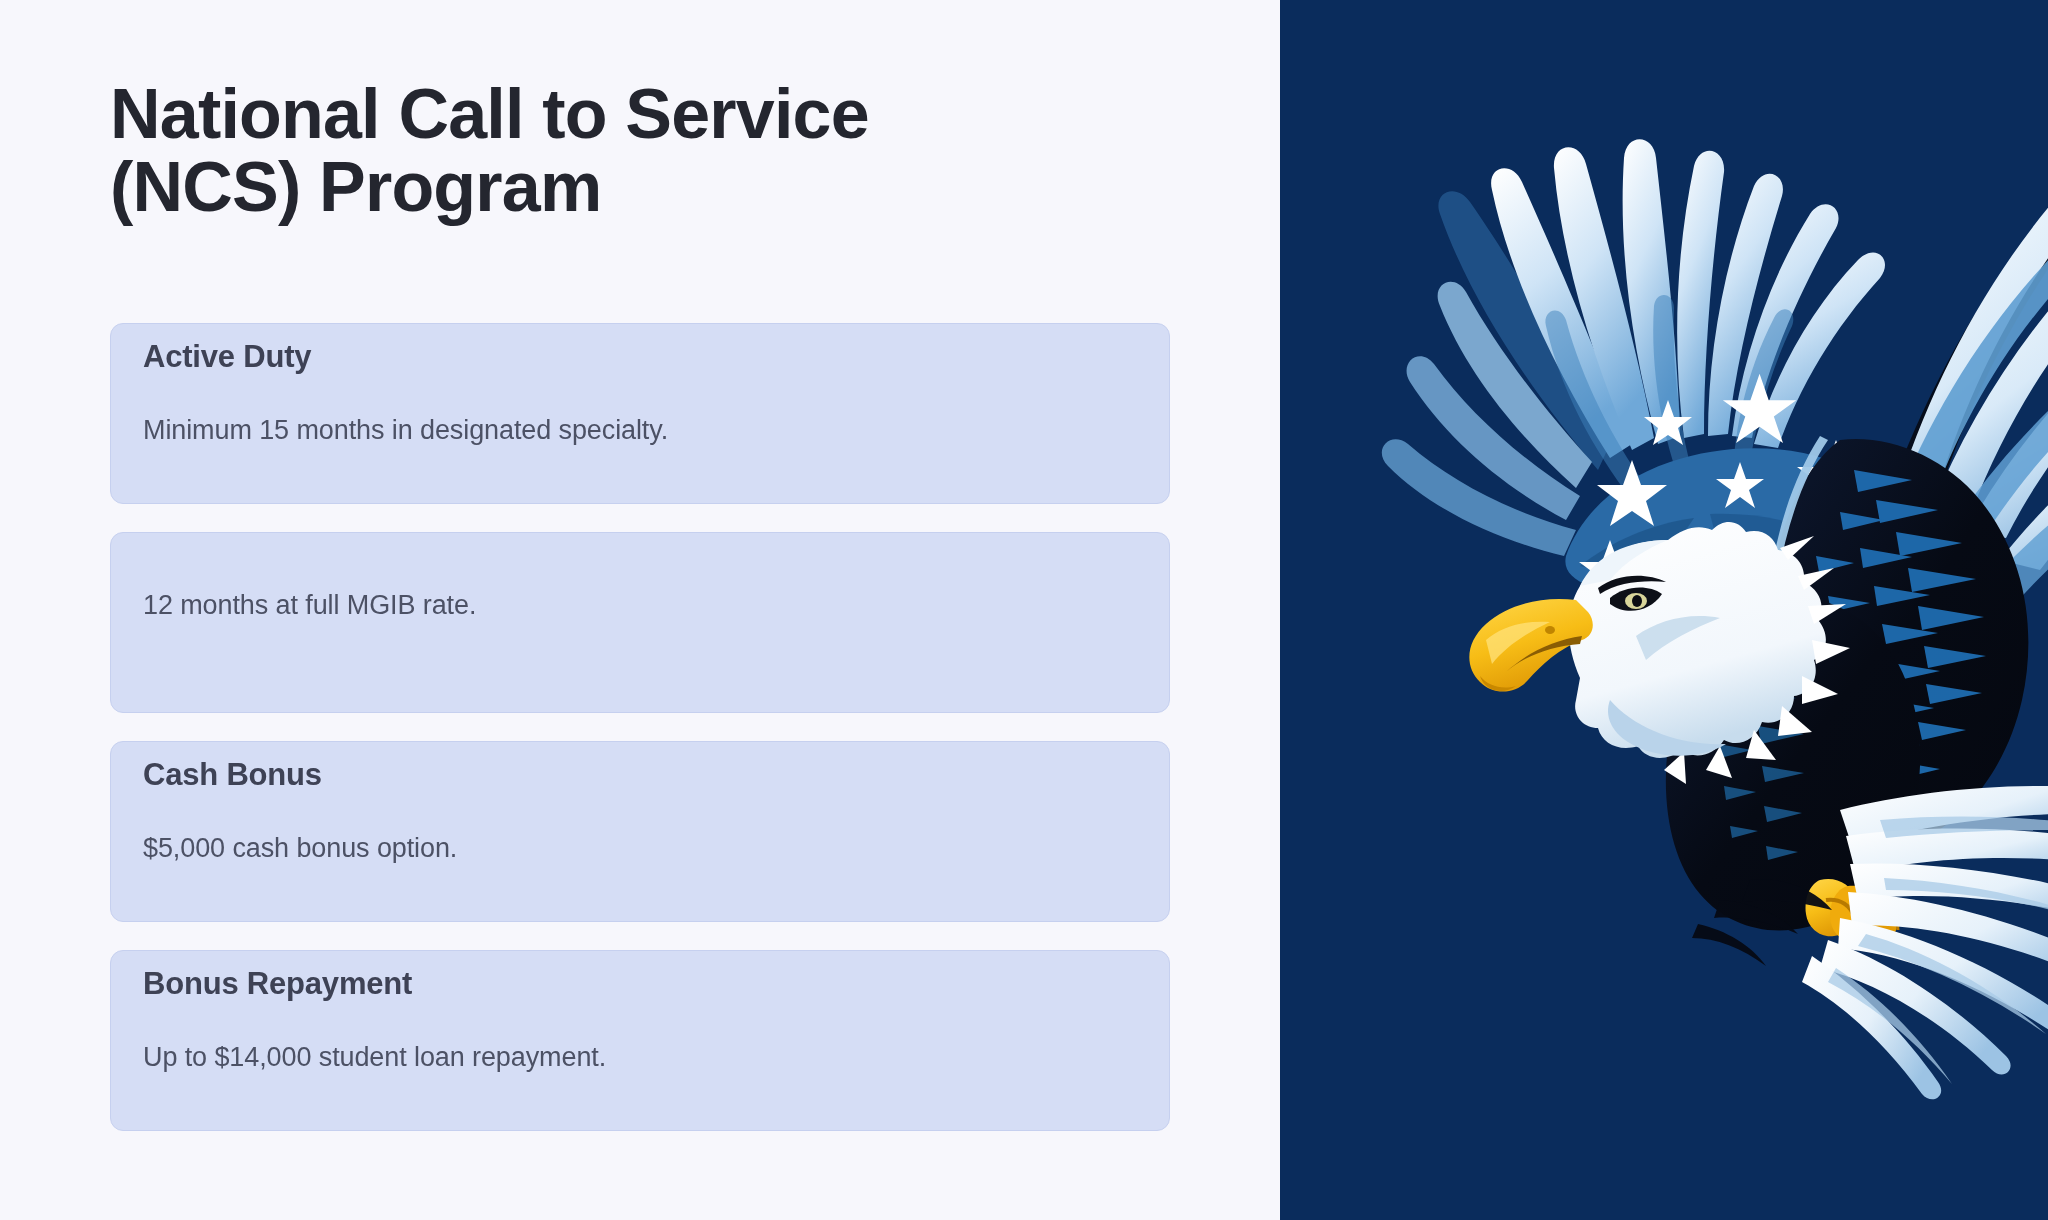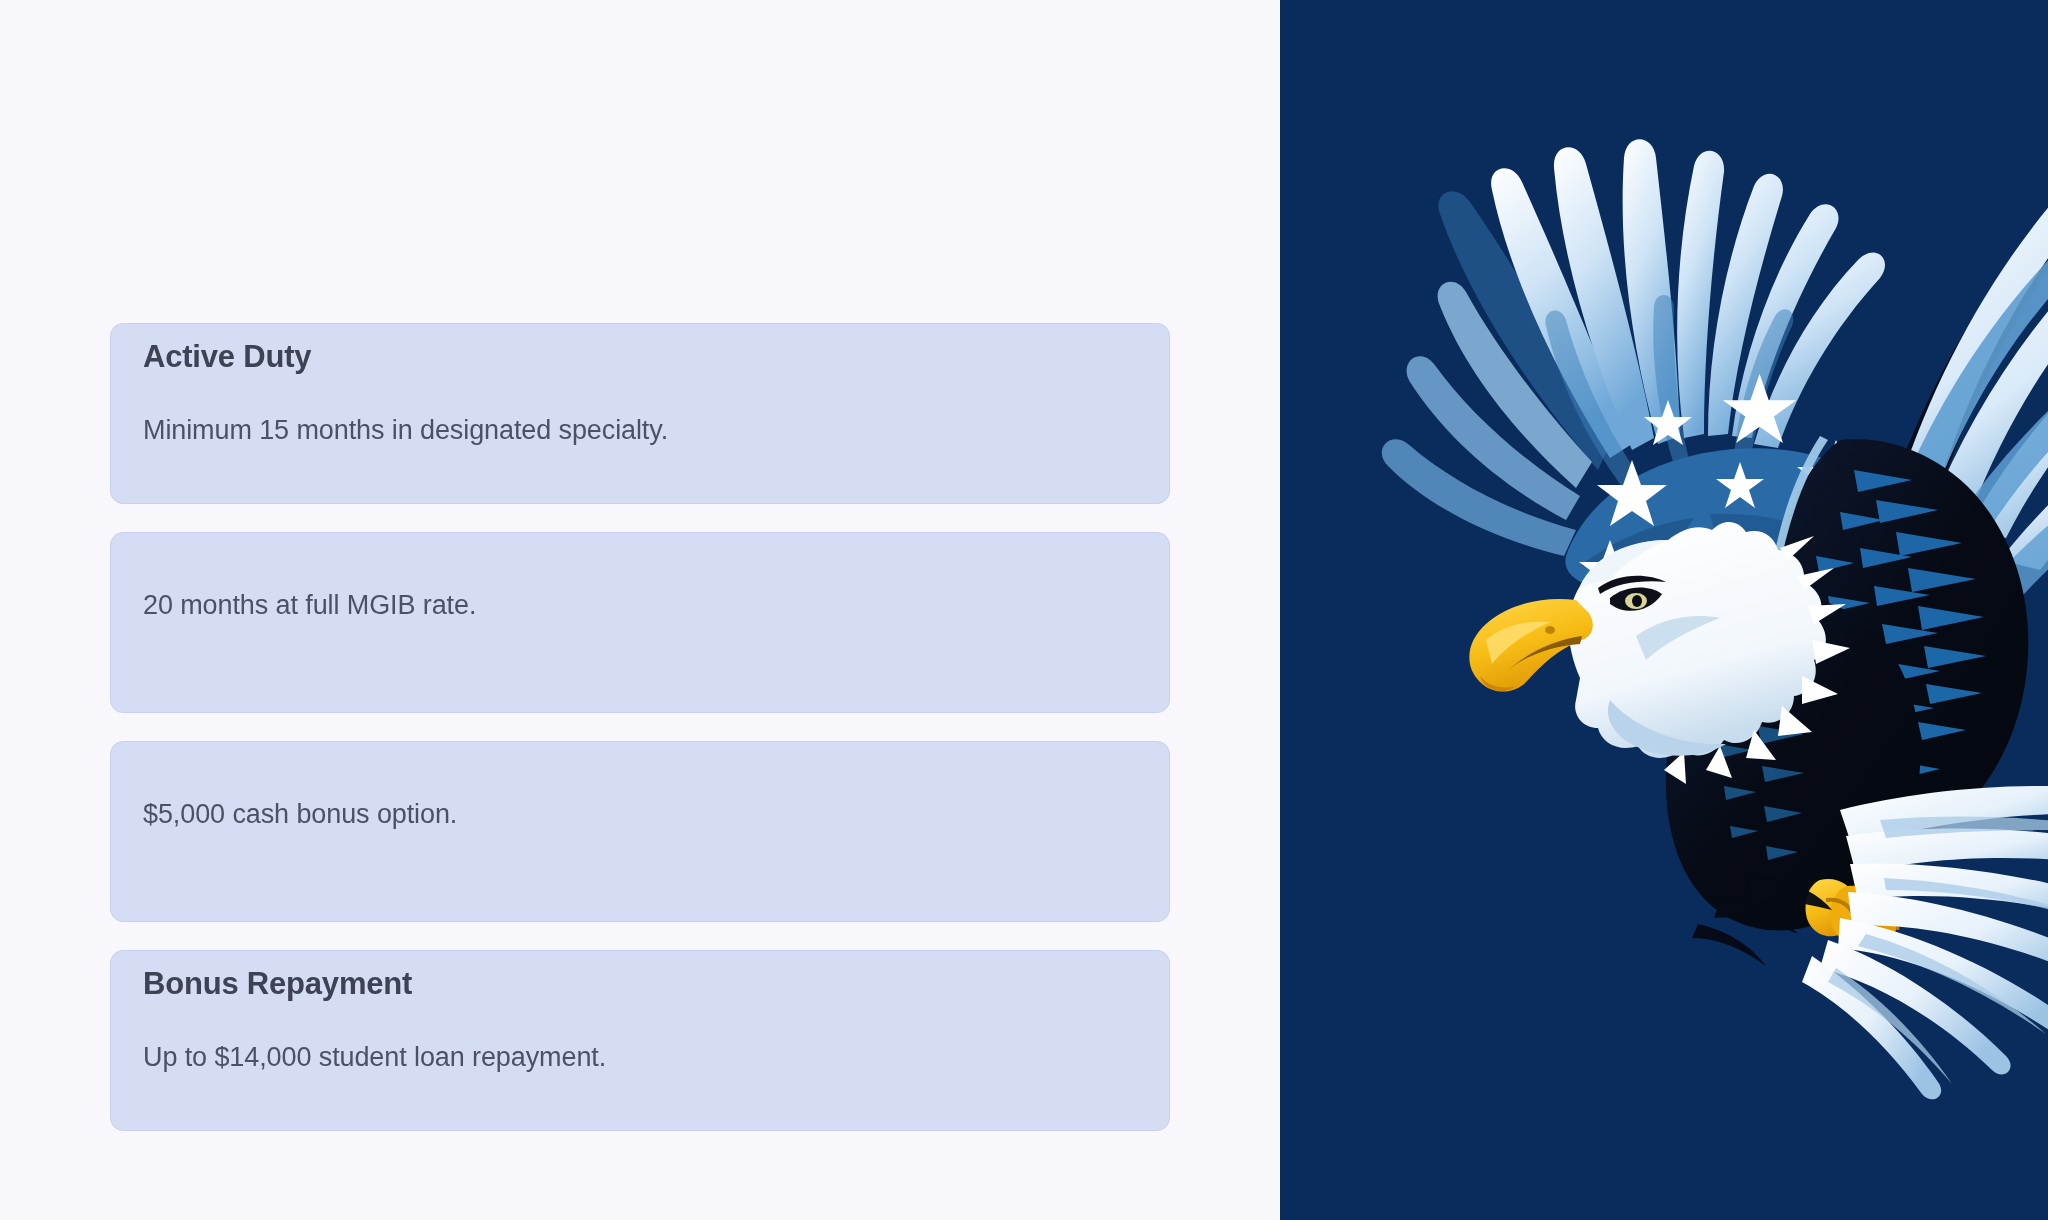--- a/index.html
+++ b/index.html
@@ -79,33 +79,35 @@
     display:block;
   }
 </style>
 </head>
 <body>
 
 <div id="slide">
 
   <div class="left-panel">
 
+    <h1 class="page-title"><span>National Call to Service</span> <span>(NCS) Program</span></h1>
 
     <div class="card-list">
 
       <div class="card">
         <div class="card-title">Active Duty</div>
         <div class="card-desc">Minimum 15 months in designated specialty.</div>
       </div>
 
       <div class="card">
-        <div class="card-desc">20 months at full MGIB rate.</div>
+        <div class="card-desc">12 months at full MGIB rate.</div>
       </div>
 
       <div class="card">
+        <div class="card-title">Cash Bonus</div>
         <div class="card-desc">$5,000 cash bonus option.</div>
       </div>
 
       <div class="card">
         <div class="card-title">Bonus Repayment</div>
         <div class="card-desc">Up to $14,000 student loan repayment.</div>
       </div>
 
     </div>
   </div>

